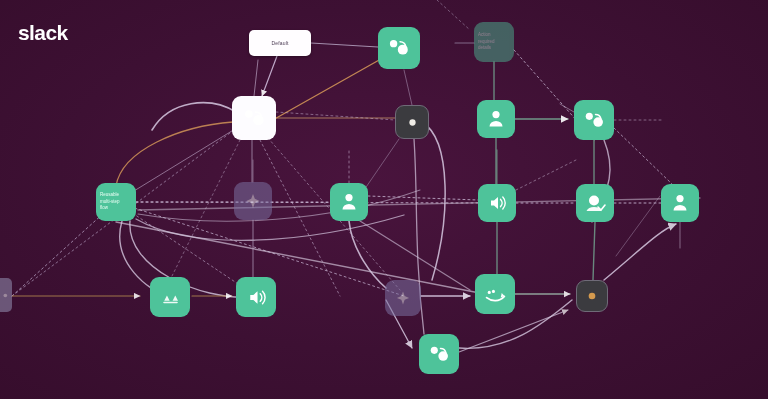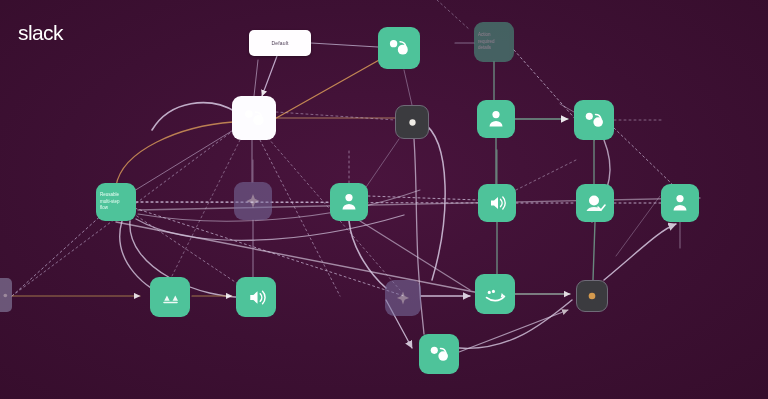--- a/index.html
+++ b/index.html
@@ -12,21 +12,21 @@
   #canvas{
     position:absolute;inset:0;
     width:768px;height:399px;
     background:radial-gradient(ellipse at 48% 45%, #49143d 0%, #3d1033 55%, #360d2c 100%);
   }
   #edge-layer{position:absolute;left:0;top:0;width:768px;height:399px;}
   #node-layer{position:absolute;left:0;top:0;width:768px;height:399px;}
 
   .brand{
     position:absolute;left:18px;top:22px;
-    color:#ffffff;font-size:21px;font-weight:normal;
+    color:#ffffff;font-size:21px;font-weight:bold;
     letter-spacing:-0.6px;line-height:1;
     user-select:none;
   }
 
   .node{
     position:absolute;
     border-radius:9px;
     display:flex;align-items:center;justify-content:center;
     box-sizing:border-box;
   }

